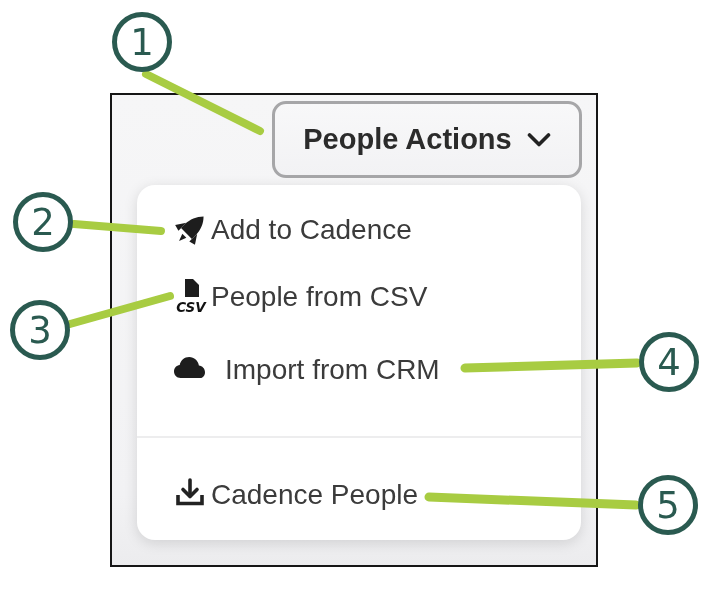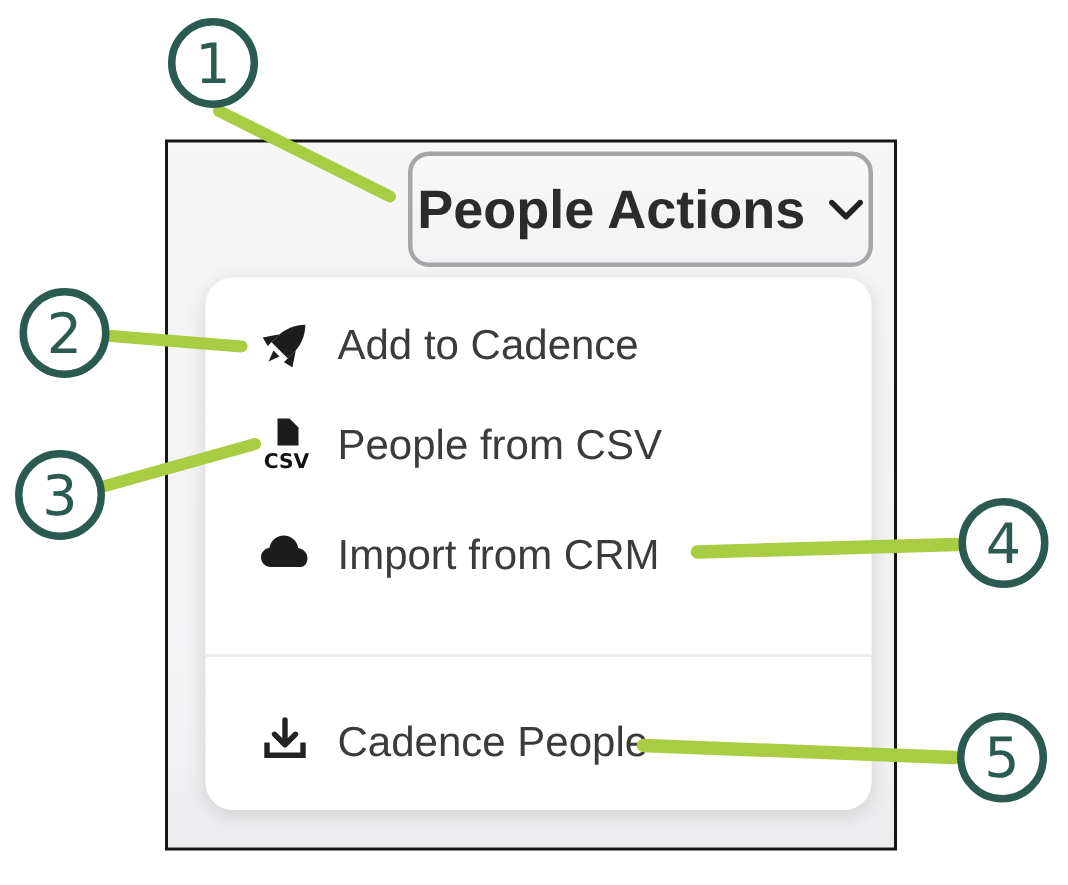--- a/index.html
+++ b/index.html
@@ -25,41 +25,41 @@
     background:linear-gradient(180deg,var(--box-bg-top) 0%,#f2f2f4 85%,var(--box-bg-bottom) 100%);
     z-index:1;
   }
 
   
   .people-actions-btn{
     position:absolute;left:160px;top:6px;width:310px;height:77px;
     border:3px solid var(--btn-border);border-radius:14px;
     background:linear-gradient(180deg,#f8f8f9,#f2f2f4);
     display:flex;align-items:center;justify-content:center;gap:15px;
-    font-size:36px;font-weight:bold;color:var(--btn-text);
+    font-size:29px;font-weight:bold;color:var(--btn-text);
     cursor:pointer;
   }
   .chevron{display:block;}
 
   
   .dropdown-panel{
     position:absolute;left:25px;top:90px;width:444px;height:355px;
     background:#fff;border-radius:18px;
     box-shadow:0 3px 14px rgba(0,0,0,0.13);
   }
   .menu-item{
     position:absolute;left:0;width:100%;height:64px;
     display:flex;align-items:center;padding-left:32px;
     font-size:28px;color:var(--menu-text);cursor:pointer;
   }
   .menu-item .icon-box{
-    width:42px;height:42px;margin-right:14px;
-    display:flex;align-items:center;justify-content:center;flex:none;
+    width:42px;height:42px;
+    display:flex;align-items:center;justify-content:center;flex:none;font-style:italic;
   }
-  .row-1{top:13px;} .row-2{top:80px;} .row-3{top:153px;} .row-4{top:278px;}
+  .row-1{top:13px;} .row-2{top:80px;} .row-3{top:153px;gap:14px;} .row-4{top:278px;}
   .menu-divider{
     position:absolute;left:0;top:251px;width:100%;height:2px;
     background:var(--divider);
   }
 
   
   .callout-circle{
     position:absolute;width:60px;height:60px;border-radius:50%;
     border:5px solid var(--teal);background:#fff;
     display:flex;align-items:center;justify-content:center;

